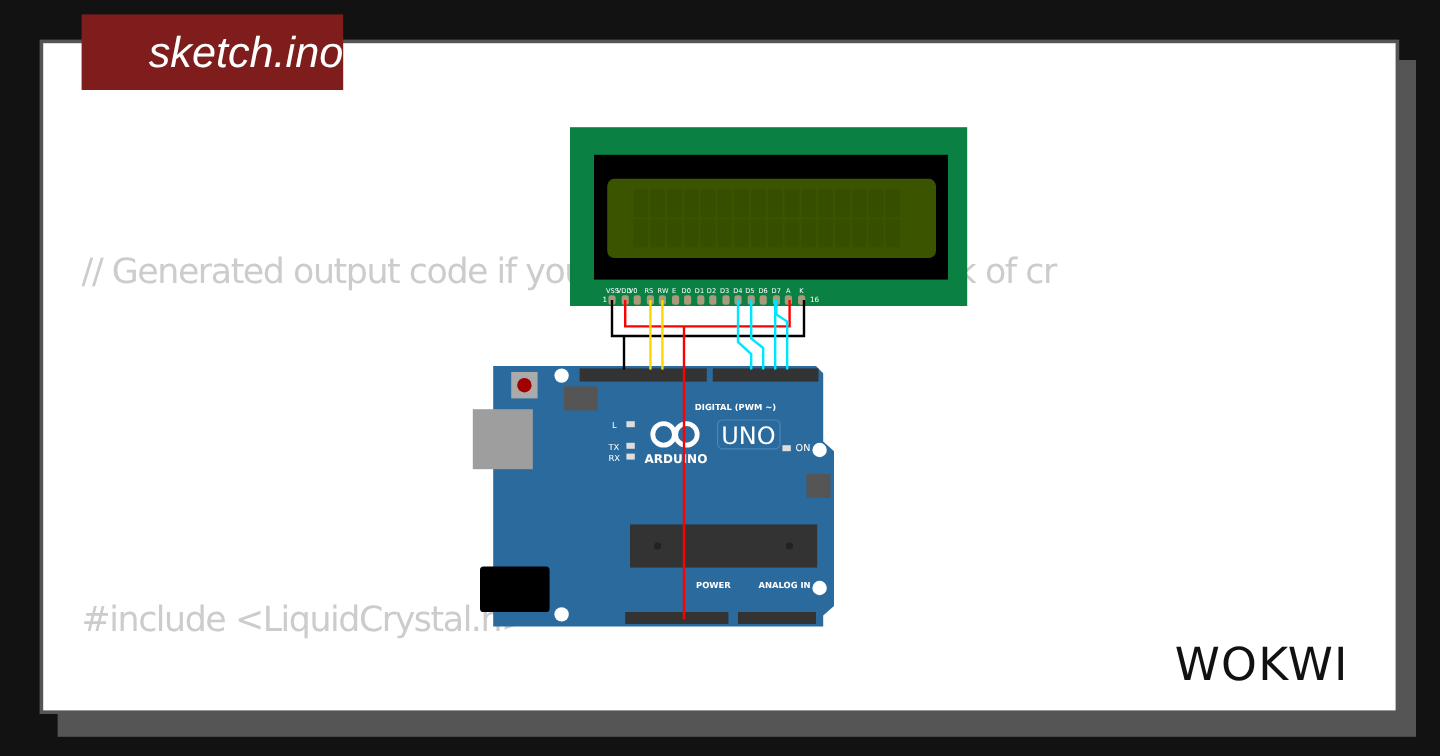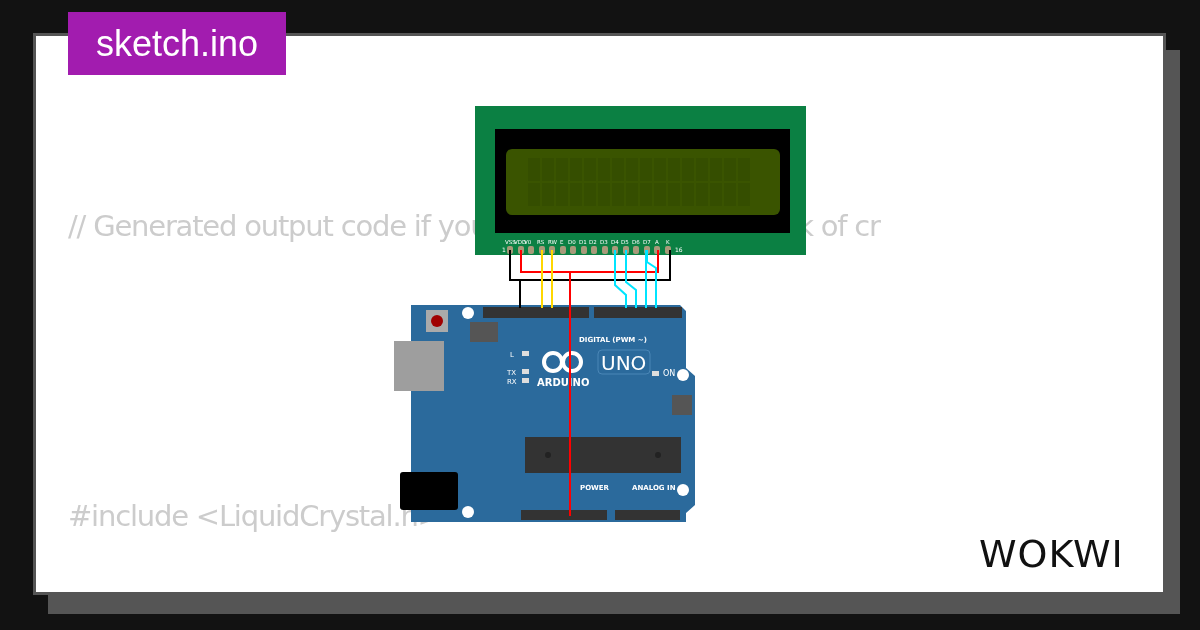--- a/index.html
+++ b/index.html
@@ -22,23 +22,23 @@
   }
   .code {
     position: absolute; left: 32px; top: 70px; width: 1065px;
     overflow: hidden; white-space: pre;
     color: #cccccc; font-size: 29px; line-height: 48.2px;
     font-family: "DejaVu Sans", sans-serif; letter-spacing: -1.2px;
   }
   .code .line { height: 48.2px; overflow: hidden; }
   .title-tab {
     position: absolute; left: 68px; top: 12px; height: 63px; width: 218px;
-    background: #a21caf; color: #ffffff;
+    background: #7f1d1d; color: #ffffff;
     font-family: "Liberation Sans", sans-serif; font-size: 36px;
-    line-height: 63px; text-align: center;
+    line-height: 63px; text-align: right; font-style: italic;
   }
   .wokwi-logo {
     position: absolute; left: 976px; top: 528px; width: 175px; height: 50px;
   }
   .circuit { position: absolute; left: 0; top: 0; width: 1200px; height: 630px; }
 </style>
 </head>
 <body>
 
 <div class="shadow-frame"></div>

